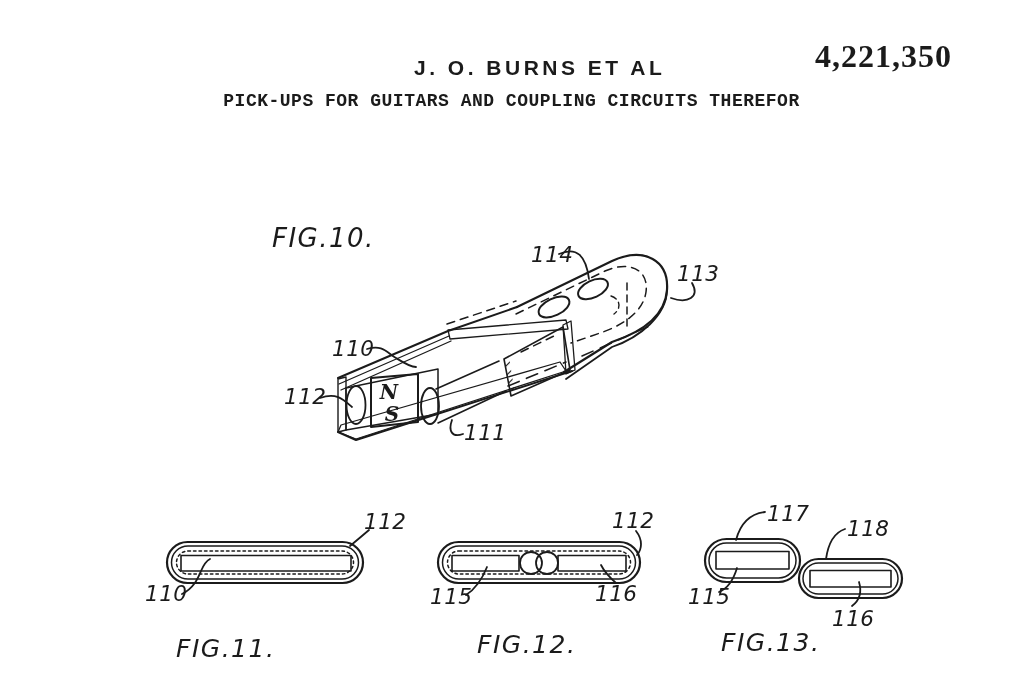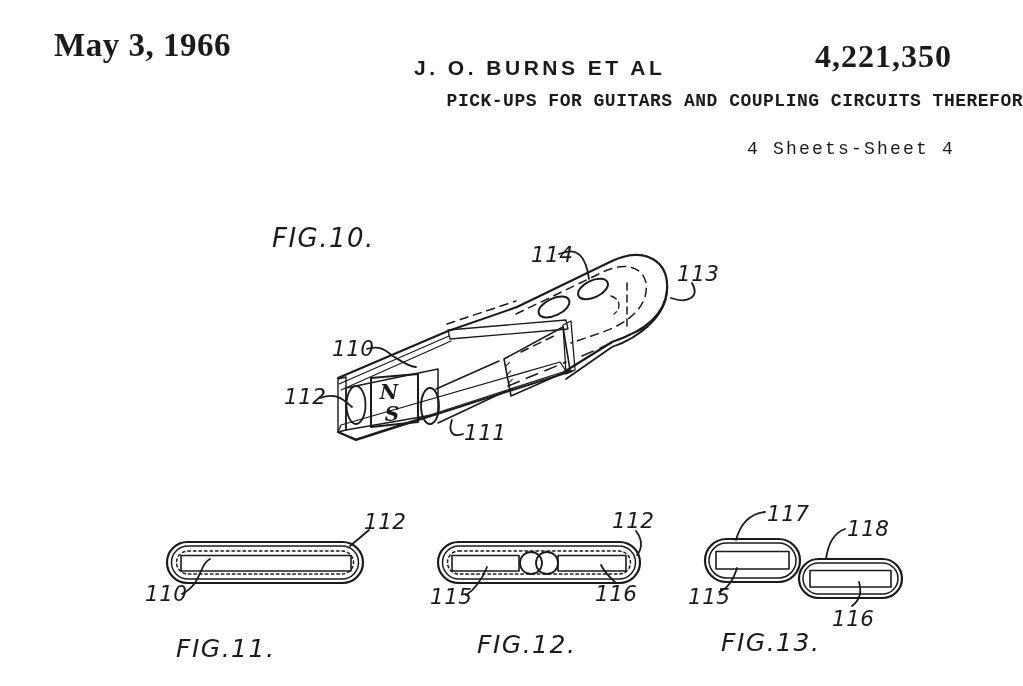--- a/index.html
+++ b/index.html
@@ -15,21 +15,21 @@
   }
   .inventors {
     left:414px; top:56px;
     font:700 21px "Liberation Sans", sans-serif; letter-spacing:3.5px;text-align:center;
   }
   .patnum {
     left:815px; top:38px;
     font:700 32px "Liberation Serif", serif; letter-spacing:1px;
   }
   .doctitle {
-    left:0; top:91px; width:1023px; text-align:right;
+    left:0; top:91px; width:1023px; text-align:center;
     font:600 18px "Liberation Mono", monospace; letter-spacing:0.5px;
   }
   .filed {
     left:56px; top:133px;
     font:400 18px "Liberation Mono", monospace; letter-spacing:1.2px;
   }
   .sheets {
     left:747px; top:139px;
     font:400 18px "Liberation Mono", monospace; letter-spacing:2.2px;
   }
@@ -45,25 +45,23 @@
   svg text.cap10 { font-size:26px; }
   svg text.pole {
     font:italic 600 20px "DejaVu Serif", serif;
   }
 </style>
 </head>
 <body>
 
 <div class="sheet">
 
-  <div class="abs date">May 3, 1966</div>
   <div class="abs inventors">J. O. BURNS ET AL</div>
   <div class="abs patnum">4,221,350</div>
   <div class="abs doctitle">PICK-UPS FOR GUITARS AND COUPLING CIRCUITS THEREFOR</div>
-  <div class="abs sheets">4 Sheets-Sheet 4</div>
 
   <svg class="draw" width="1023" height="686" viewBox="0 0 1023 686">
     <defs>
       <pattern id="hatch" patternUnits="userSpaceOnUse" width="7" height="7" patternTransform="rotate(45)">
         <line x1="0" y1="0" x2="0" y2="7" stroke="#1b1b1b" stroke-width="2.2"></line>
       </pattern>
       <pattern id="stip" patternUnits="userSpaceOnUse" width="6" height="6">
         <circle cx="1.6" cy="1.7" r="0.9" fill="#1b1b1b"></circle>
         <circle cx="4.3" cy="4.4" r="0.8" fill="#1b1b1b"></circle>
       </pattern>

